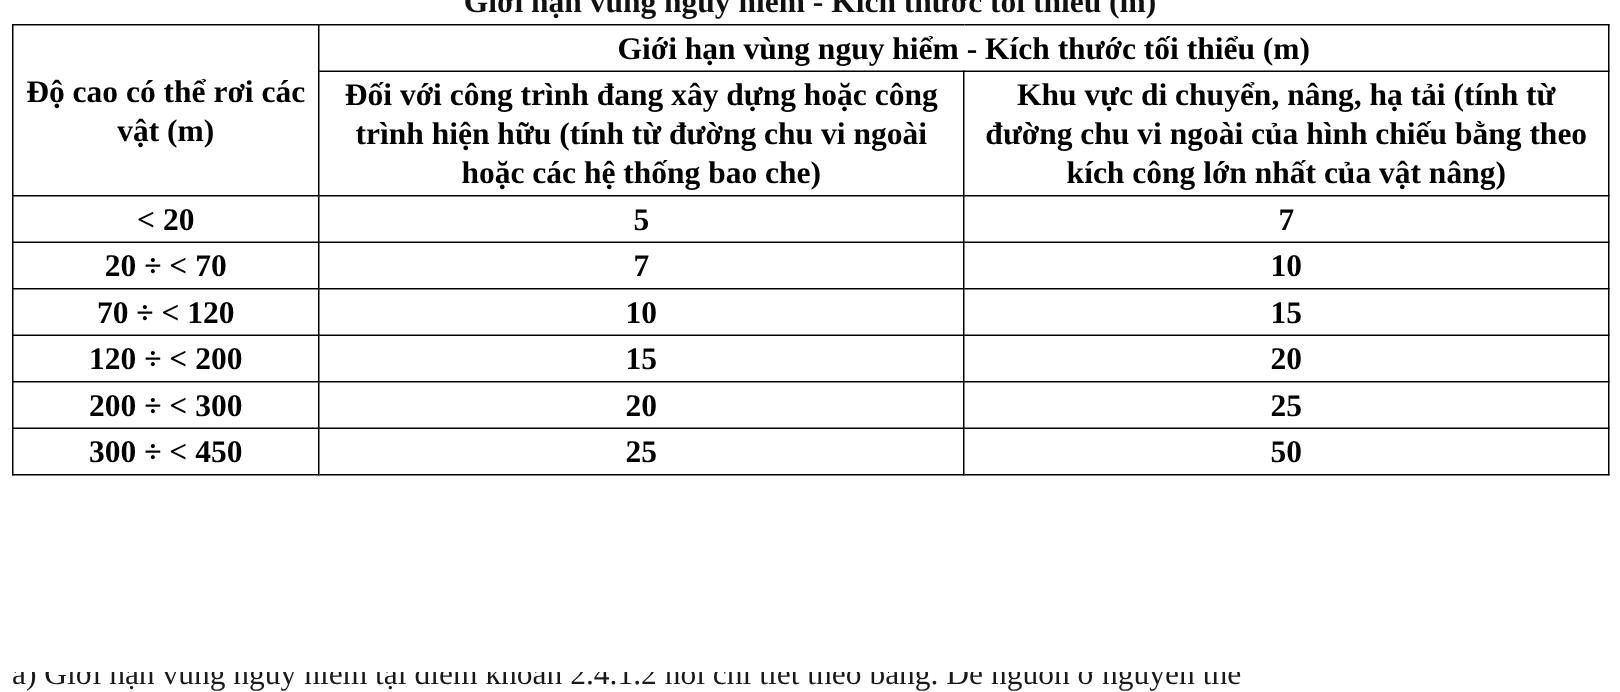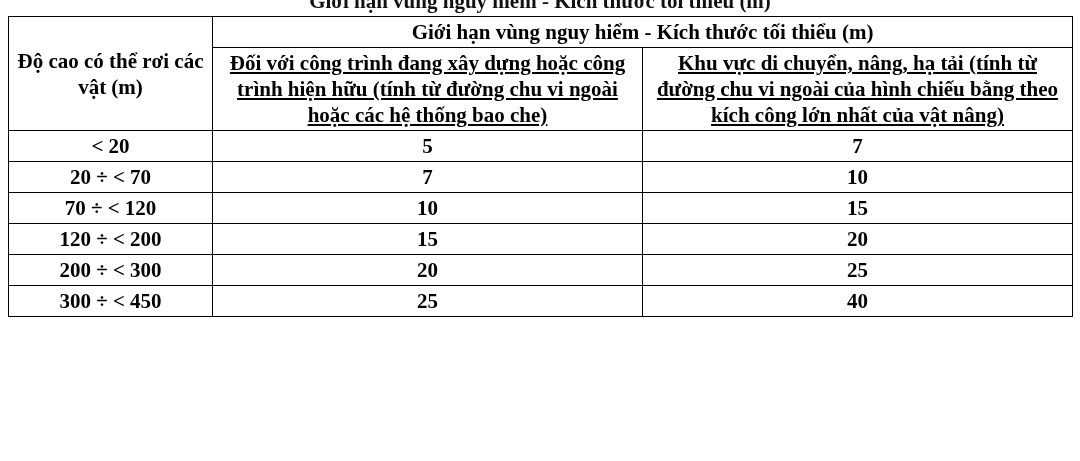--- a/index.html
+++ b/index.html
@@ -60,21 +60,20 @@
   .col-a { width: 430px; }
   .col-b { width: 430px; }
   .hdr-main {
     padding-top: 6px;
     padding-bottom: 6px;
   }
   .hdr-sub {
     padding: 5px 12px 8px 12px;
     font-size: 20.5px;
     line-height: 1.3;
-    text-decoration: underline;
   }
   td.val {
     font-weight: bold;
     padding: 4px 6px;
     font-size: 21px;
   }
   .footer-clip {
     position: absolute;
     left: 0;
     top: 448px;
@@ -139,19 +138,22 @@
         <td class="val">20</td>
       </tr>
       <tr>
         <td class="val">200 ÷ &lt; 300</td>
         <td class="val">20</td>
         <td class="val">25</td>
       </tr>
       <tr>
         <td class="val">300 ÷ &lt; 450</td>
         <td class="val">25</td>
-        <td class="val">40</td>
+        <td class="val">50</td>
       </tr>
     </tbody>
   </table>
 
+  <div class="footer-clip">
+    <div class="txt">a) Giới hạn vùng nguy hiểm tại điểm khoản 2.4.1.2 nói chi tiết theo bảng. Dễ nguồn ở nguyên thể</div>
+  </div>
 
 </div>
 
 </body></html>

